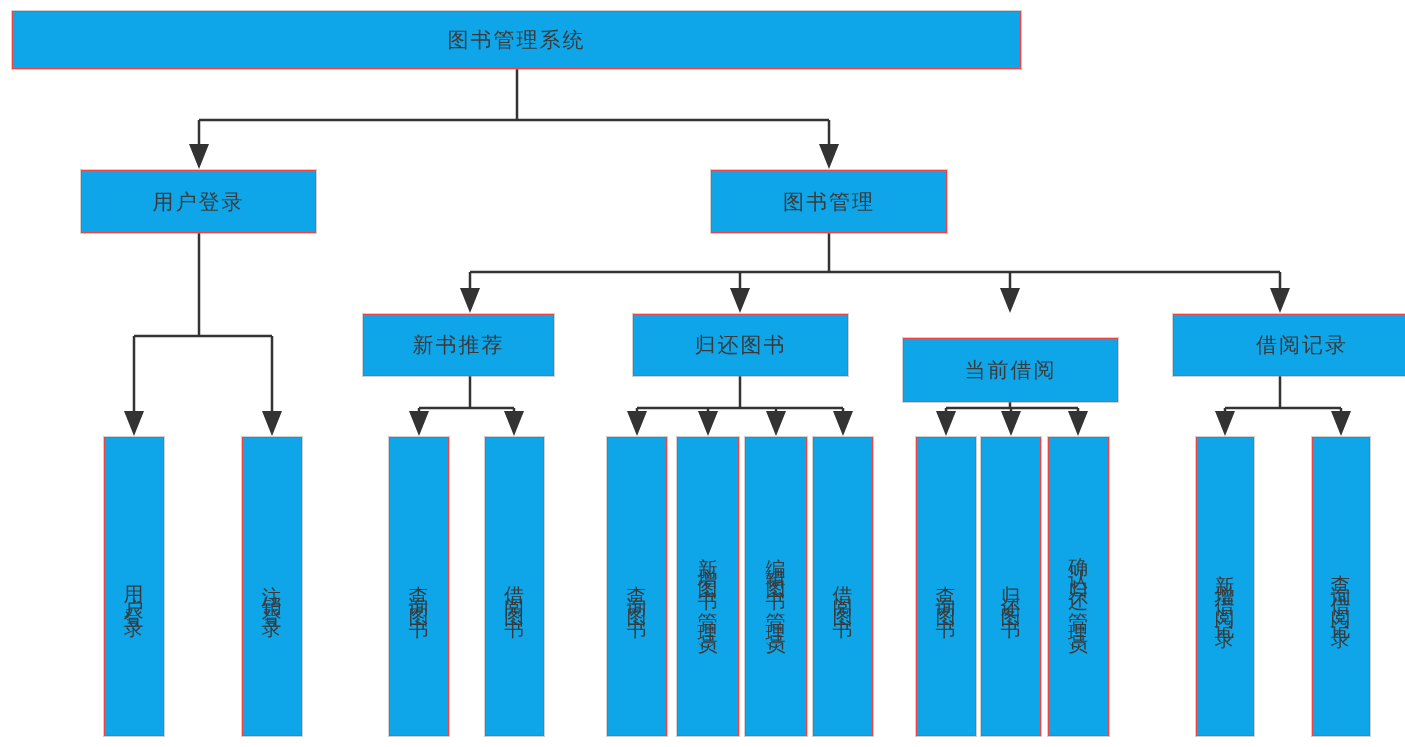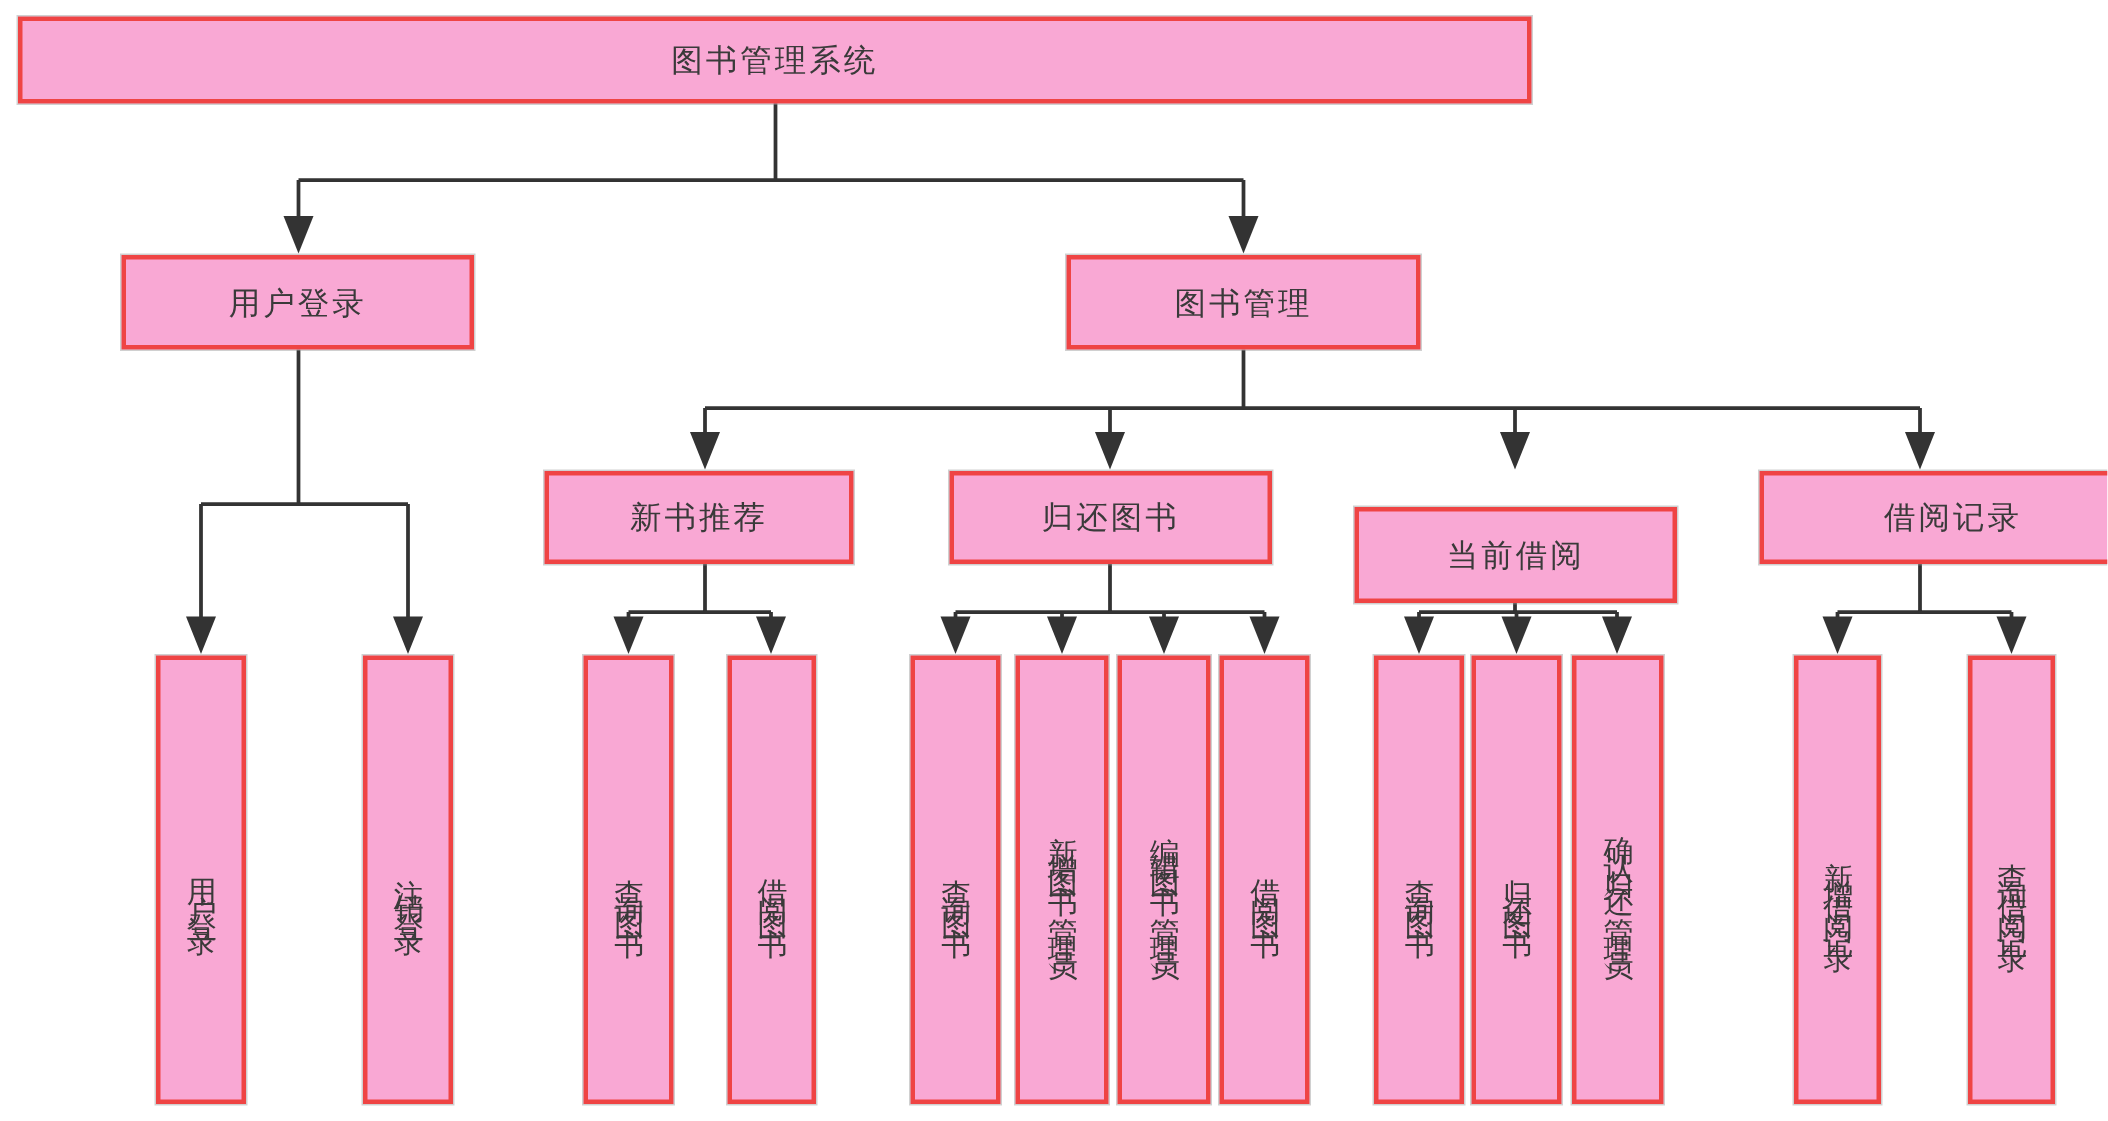--- a/index.html
+++ b/index.html
@@ -14,22 +14,22 @@
   }
   .connectors {
     position: absolute;
     left: 0; top: 0;
     width: 1405px; height: 747px;
     z-index: 1;
   }
   .node {
     position: absolute;
     box-sizing: border-box;
-    background: #f9a8d4;
-    border: 3px solid #ef4444;
+    background: #0ea5e9;
+    border: 1px solid #ef4444;
     outline: 1px solid rgba(150,150,150,0.45);
     display: flex;
     align-items: center;
     justify-content: center;
     z-index: 2;
     text-align: center;
   }
   .hnode span {
     font-size: 21px;
     letter-spacing: 2px;
@@ -102,21 +102,21 @@
     <span>图书管理系统</span>
   </div>
 
   <div class="node hnode" style="left:81px; top:170px; width:235px; height:63px;">
     <span>用户登录</span>
   </div>
   <div class="node hnode" style="left:711px; top:170px; width:236px; height:63px;">
     <span>图书管理</span>
   </div>
 
-  <div class="node hnode" style="left:363px; top:314px; width:206px; height:62px;">
+  <div class="node hnode" style="left:363px; top:314px; width:191px; height:62px;">
     <span>新书推荐</span>
   </div>
   <div class="node hnode" style="left:633px; top:314px; width:215px; height:62px;">
     <span>归还图书</span>
   </div>
   <div class="node hnode" style="left:903px; top:314px; width:215px; height:64px;margin-top:24px;">
     <span>当前借阅</span>
   </div>
   <div class="node hnode" style="left:1173px; top:314px; width:258px; height:62px;">
     <span>借阅记录</span>

